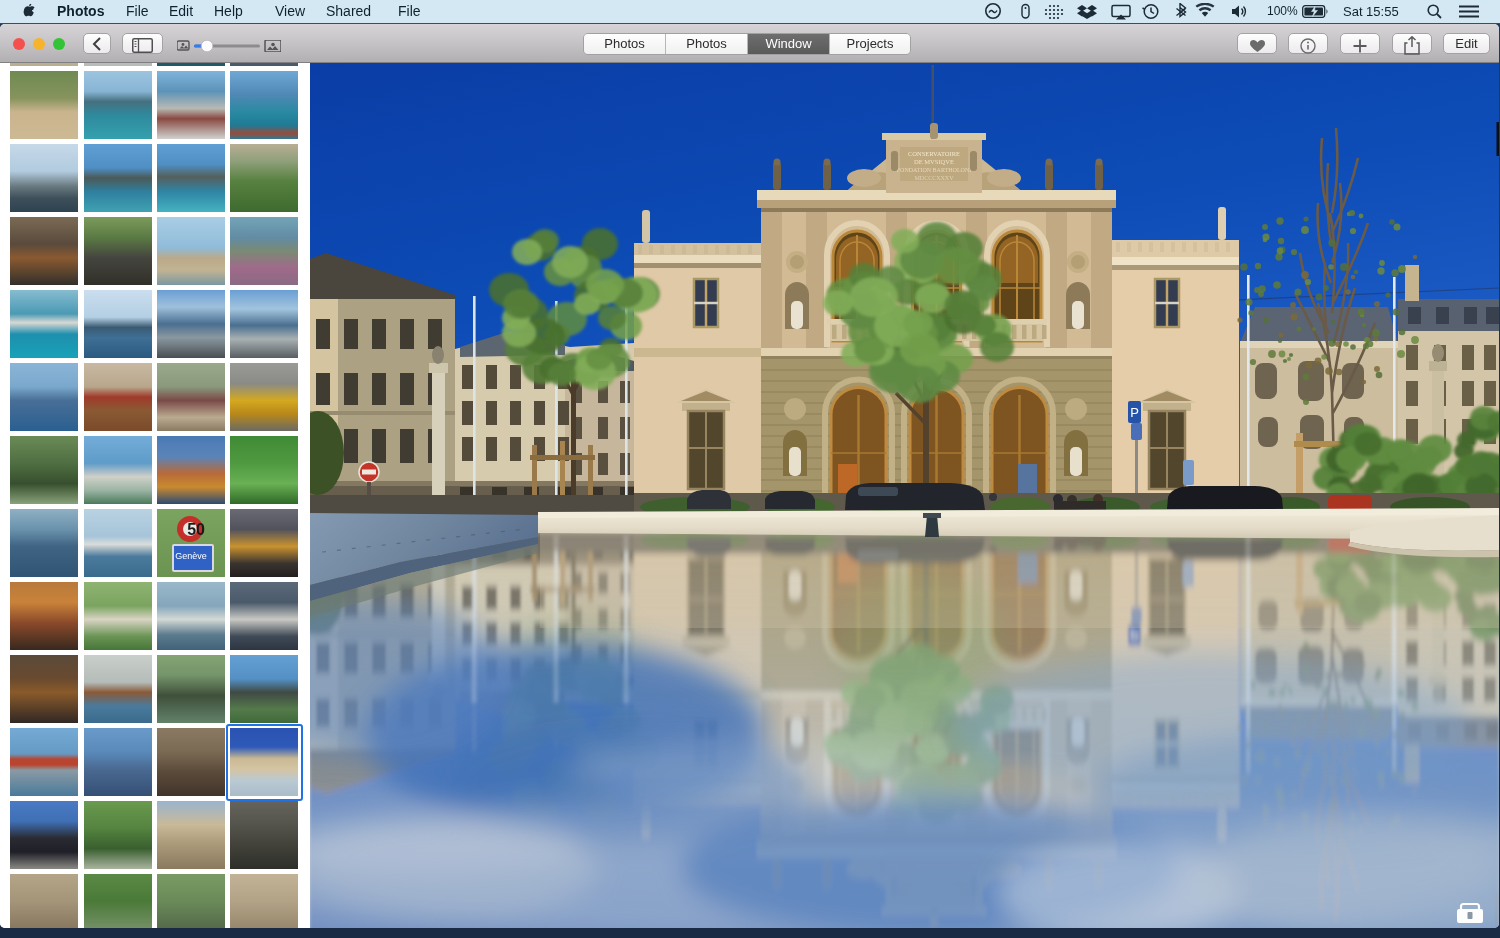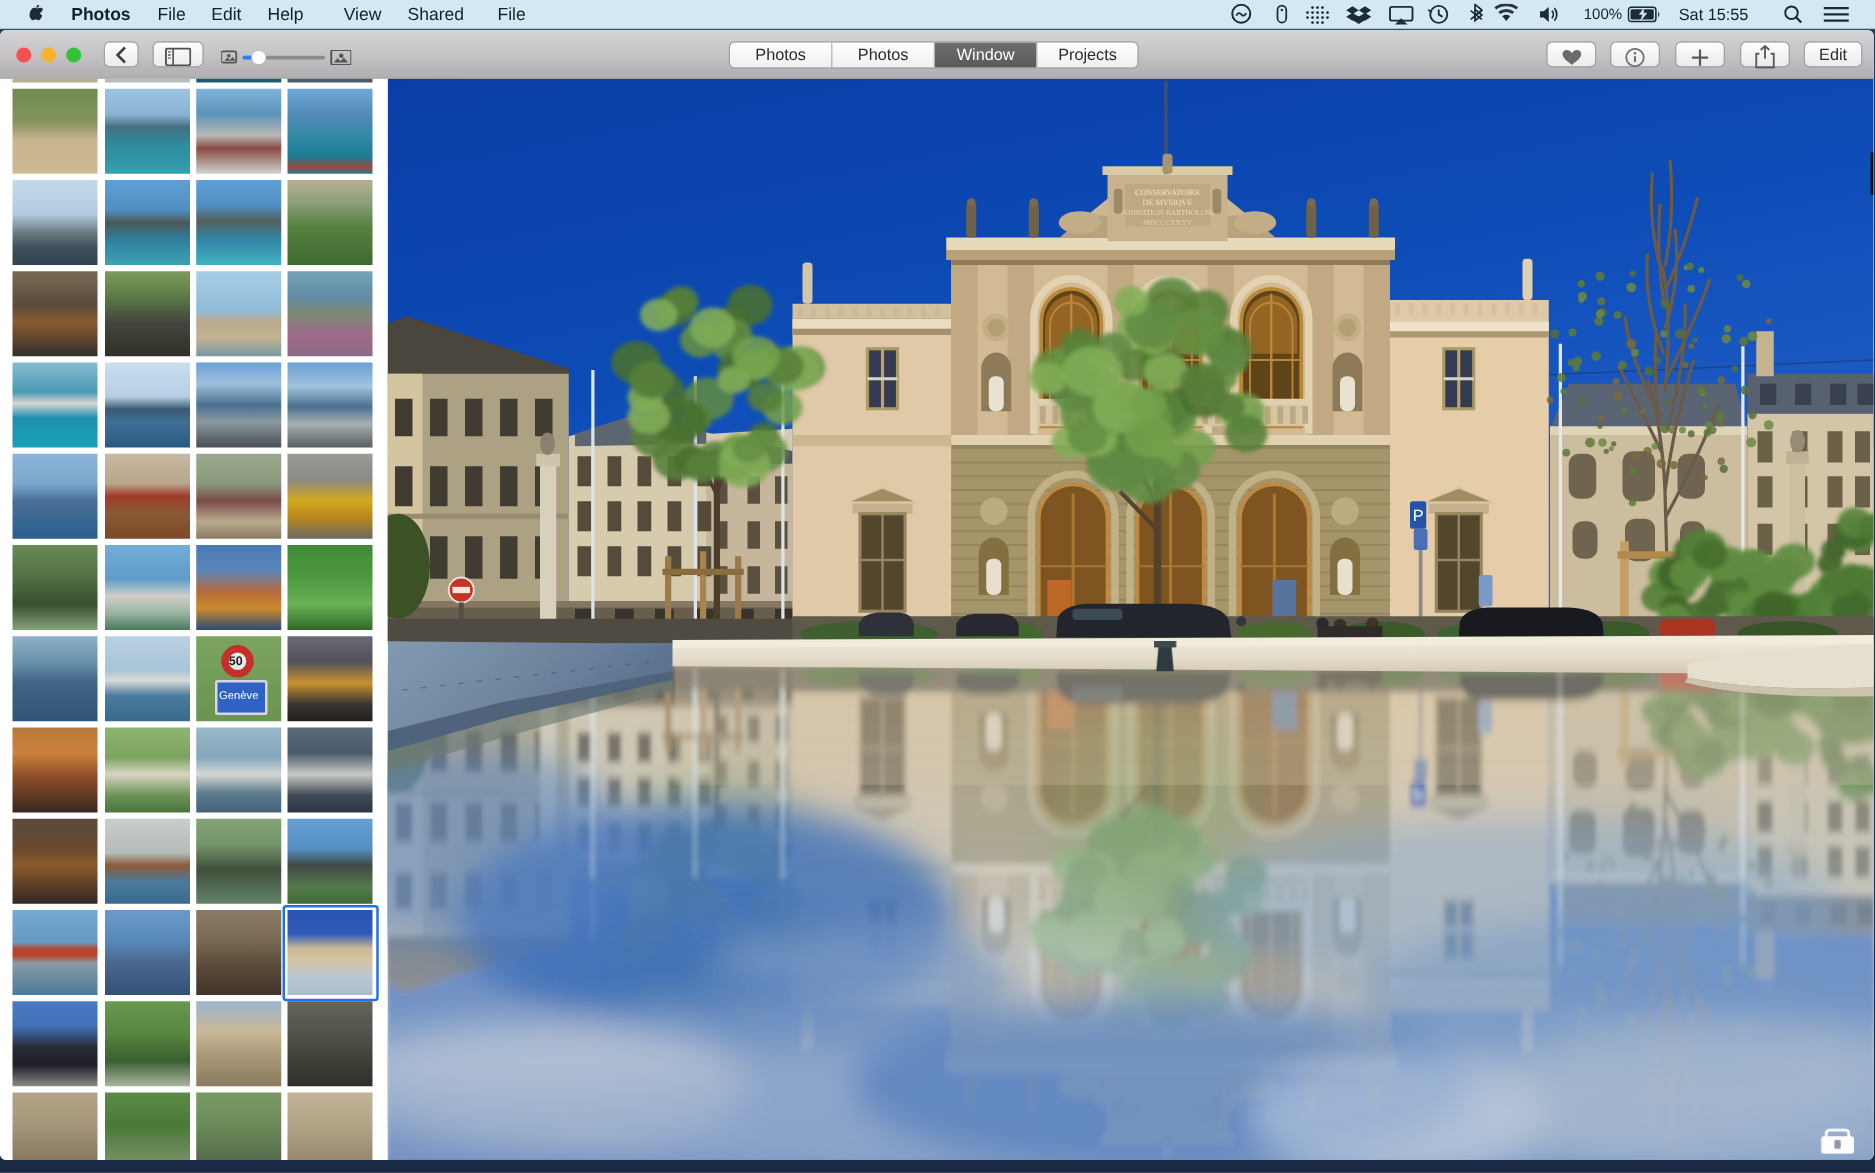--- a/index.html
+++ b/index.html
@@ -220,21 +220,21 @@
 <div class="th" style="left:230px;top:665px;height:68px;background:linear-gradient(180deg,#2a52b2 0%,#2f5ab8 28%,#c9b994 45%,#d4c4a2 60%,#b9c9d4 78%,#a9bcc9 100%);"></div>
 <div class="th" style="left:10px;top:738px;height:68px;background:linear-gradient(180deg,#4a7ac4 0%,#3f6fb4 30%,#2a2a32 55%,#1f1f28 75%,#8a8a84 100%);"></div>
 <div class="th" style="left:83.5px;top:738px;height:68px;background:linear-gradient(180deg,#6a9a4f 0%,#54843f 40%,#3a5f2f 70%,#a9b49f 100%);"></div>
 <div class="th" style="left:157px;top:738px;height:68px;background:linear-gradient(180deg,#9ab4cf 0%,#c9b998 35%,#a99878 65%,#8a7a5e 100%);"></div>
 <div class="th" style="left:230px;top:738px;height:68px;background:linear-gradient(180deg,#64645c 0%,#54544c 35%,#3f3f38 70%,#2f2f2a 100%);"></div>
 <div class="th" style="left:10px;top:811px;height:68px;background:linear-gradient(180deg,#b4a488 0%,#a49478 40%,#7a6a54 100%);"></div>
 <div class="th" style="left:83.5px;top:811px;height:68px;background:linear-gradient(180deg,#5a8a44 0%,#4a7a38 40%,#8a9a7c 100%);"></div>
 <div class="th" style="left:157px;top:811px;height:68px;background:linear-gradient(180deg,#7a9a64 0%,#6a8a58 40%,#4a5a44 100%);"></div>
 <div class="th" style="left:230px;top:811px;height:68px;background:linear-gradient(180deg,#c2b296 0%,#b2a286 40%,#8a7a60 100%);"></div>
 <div style="position:absolute;left:177px;top:453px;width:26px;height:26px;border-radius:50%;background:#e8e8e4;border:6px solid #c42f2a;box-sizing:border-box;"></div>
-<div style="position:absolute;left:183px;top:461px;width:22px;height:11px;color:#1a1a1a;font-size:10px;font-weight:bold;line-height:11px;text-align:left;">50</div>
+<div style="position:absolute;left:183px;top:461px;width:22px;height:11px;color:#1a1a1a;font-size:16px;font-weight:bold;line-height:11px;text-align:right;">50</div>
 <div style="position:absolute;left:172px;top:481px;width:38px;height:24px;background:#2f62c4;border:2px solid #d8d8e0;border-radius:2px;"></div>
 <div style="position:absolute;left:173px;top:488px;width:36px;color:#fff;font-size:9px;text-align:center;">Genève</div>
 
   </div>
   <div id="photo">
 <svg width="1189" height="865" viewBox="0 0 1189 865">
 <defs>
 <linearGradient id="sky" x1="0" y1="0" x2="0.5" y2="1">
  <stop offset="0" stop-color="#0b3da6"></stop>
             <stop offset="0.5" stop-color="#0d4cb6"></stop>

